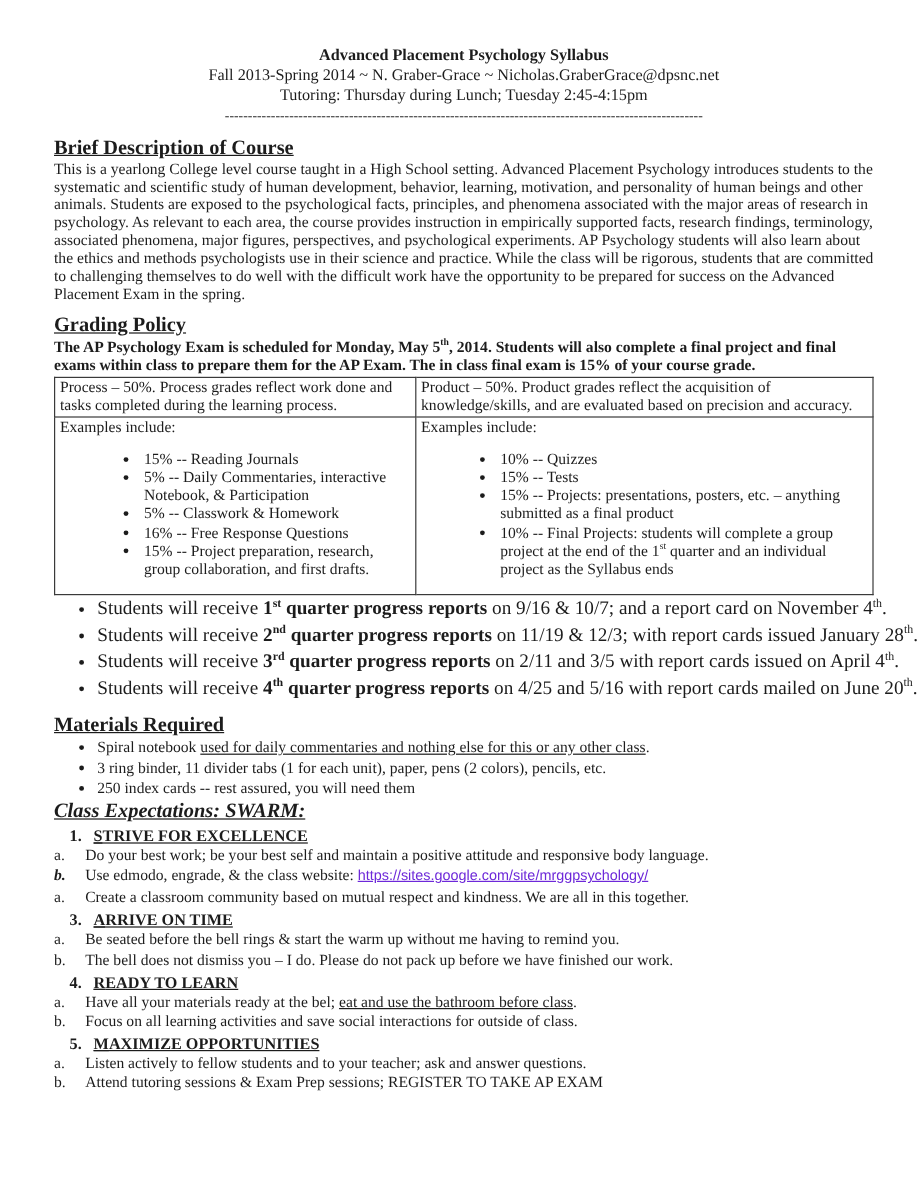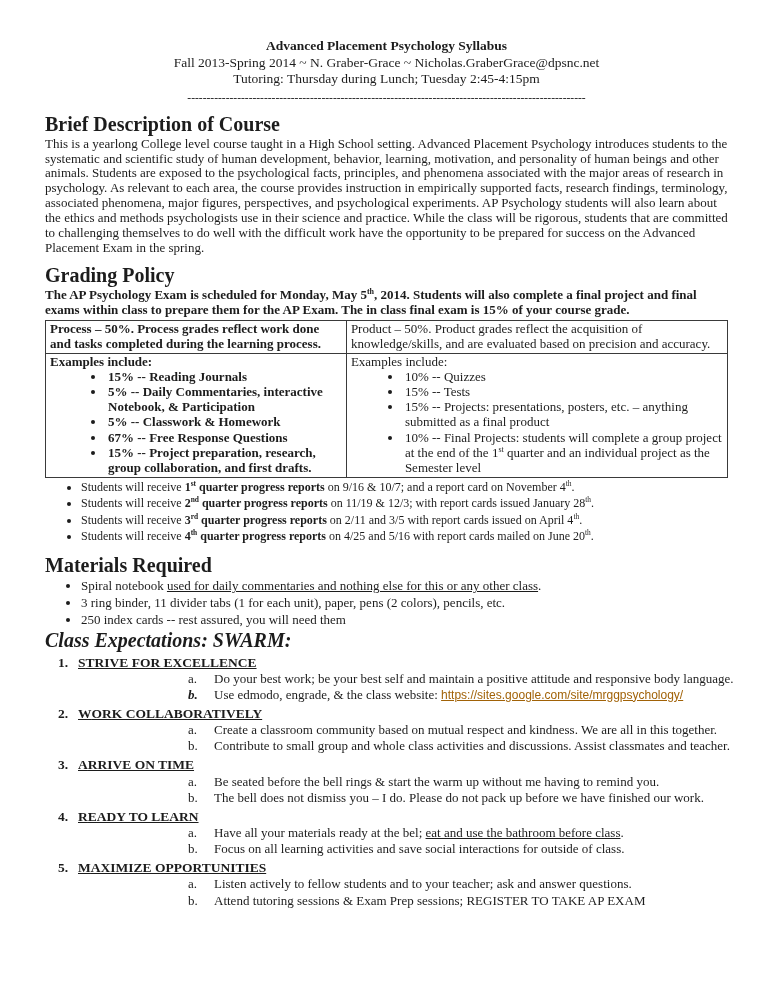--- a/index.html
+++ b/index.html
@@ -3,46 +3,46 @@
 <meta charset="utf-8">
 <style>
   html,body{margin:0;padding:0;background:#ffffff;}
   body{width:768px;height:994px;overflow:hidden;font-family:"Liberation Serif","DejaVu Serif",serif;color:#1c1c1c;}
   .page{box-sizing:border-box;width:768px;height:994px;padding:38px 40px 0 45px;border-radius:30px;}
   
   .doc-header{text-align:center;font-size:13.5px;line-height:1.24;}
   .doc-title{font-weight:bold;}
   .divider{font-size:11.5px;line-height:1.1;margin-top:3px;color:#2a2a2a;white-space:nowrap;overflow:hidden;}
   
-  h2{font-size:20px;font-weight:bold;margin:9px 0 1px 0;}
+  h2{font-size:17px;font-weight:bold;text-decoration:underline;margin:9px 0 1px 0;}
   h2.italic{font-style:italic;margin-top:0;margin-bottom:2px;}
   
   p{margin:0;font-size:13px;line-height:1.14;}
   .bold{font-weight:bold;}
   sup{font-size:0.62em;line-height:0;}
   .u{text-decoration:underline;}
   
   table.grading{border-collapse:collapse;width:100%;margin-top:2px;font-size:13px;table-layout:fixed;}
   table.grading td{border:1px solid #3a3a3a;vertical-align:top;padding:0 4px 2px 4px;line-height:1.16;}
-  td.col-process{width:42.8%;font-weight:bold;}
-  td ul{margin:0;padding-left:56px;}
+  td.col-process{width:42.8%;}
+  td ul{margin:12px;padding-left:56px;}
   td.col-product ul{padding-left:52px;}
   td li{padding-left:2px;}
   
   ul.flat{margin:1px 0 0 0;padding-left:36px;list-style:disc;}
   ul.flat li{font-size:13px;line-height:1.3;}
-  ul.progress li{font-size:12px;line-height:1.38;white-space:nowrap;}
+  ul.progress li{font-size:16px;line-height:1.38;white-space:nowrap;}
   
   .exp-item{margin-top:3px;}
   .exp-title{font-weight:bold;font-size:13.5px;line-height:1.2;margin-left:13px;text-decoration:underline;}
   .exp-num{display:inline-block;width:20px;}
-  .subitem{margin-left:143px;font-size:13px;line-height:1.24;white-space:nowrap;}
+  .subitem{font-size:13px;line-height:1.24;white-space:nowrap;}
   .sublabel{display:inline-block;width:26px;white-space:nowrap;}
   .sublabel.bi{font-weight:bold;font-style:italic;}
-  a.weblink{color:#a16207;text-decoration:underline;font-family:"Liberation Sans","DejaVu Sans",sans-serif;font-size:12px;}
+  a.weblink{color:#6d28d9;text-decoration:underline;font-family:"Liberation Sans","DejaVu Sans",sans-serif;font-size:12px;}
 </style>
 </head>
 <body>
 
 <div class="page">
 
   <header class="doc-header">
     <div class="doc-title">Advanced Placement Psychology Syllabus</div>
     <div>Fall 2013-Spring 2014 ~ N. Graber-Grace ~ Nicholas.GraberGrace@dpsnc.net</div>
     <div>Tutoring: Thursday during Lunch; Tuesday 2:45-4:15pm</div>
@@ -64,31 +64,31 @@
         <td class="col-process">Process – 50%. Process grades reflect work done and tasks completed during the learning process.</td>
         <td class="col-product">Product – 50%. Product grades reflect the acquisition of knowledge/skills, and are evaluated based on precision and accuracy.</td>
       </tr>
       <tr>
         <td class="col-process">
           <div>Examples include:</div>
           <ul>
             <li>15% -- Reading Journals</li>
             <li>5% -- Daily Commentaries, interactive Notebook, &amp; Participation</li>
             <li>5% -- Classwork &amp; Homework</li>
-            <li>67% -- Free Response Questions</li>
+            <li>16% -- Free Response Questions</li>
             <li>15% -- Project preparation, research, group collaboration, and first drafts.</li>
           </ul>
         </td>
         <td class="col-product">
           <div>Examples include:</div>
           <ul>
             <li><span>10% -- Quizzes</span><sup></sup><span></span></li>
             <li><span>15% -- Tests</span><sup></sup><span></span></li>
             <li><span>15% -- Projects: presentations, posters, etc. – anything submitted as a final product</span><sup></sup><span></span></li>
-            <li><span>10% -- Final Projects: students will complete a group project at the end of the 1</span><sup>st</sup><span> quarter and an individual project as the Semester level</span></li>
+            <li><span>10% -- Final Projects: students will complete a group project at the end of the 1</span><sup>st</sup><span> quarter and an individual project as the Syllabus ends</span></li>
           </ul>
         </td>
       </tr>
     </tbody>
       </table>
 
 
     <ul class="flat progress">
       <li><span>Students will receive </span><b><span>1</span><sup>st</sup><span> quarter progress reports</span></b><span> on 9/16 &amp; 10/7; and a report card on November 4</span><sup>th</sup><span>.</span></li>
       <li><span>Students will receive </span><b><span>2</span><sup>nd</sup><span> quarter progress reports</span></b><span> on 11/19 &amp; 12/3; with report cards issued January 28</span><sup>th</sup><span>.</span></li>
@@ -109,23 +109,21 @@
   <section>
     <h2 class="italic">Class Expectations: SWARM:</h2>
 
     <div class="exp-item">
       <div class="exp-title"><span class="exp-num">1.</span><span class="u">S</span><span>TRIVE FOR EXCELLENCE</span></div>
       <div class="subitem"><span class="sublabel">a.</span><span>Do your best work; be your best self and maintain a positive attitude and responsive body language.</span></div>
       <div class="subitem"><span class="sublabel bi">b.</span><span>Use edmodo, engrade, &amp; the class website: </span><a class="weblink" href="#">https://sites.google.com/site/mrggpsychology/</a></div>
     </div>
 
     <div class="exp-item">
-      <div class="exp-title"><span class="exp-num">2.</span><span class="u">W</span><span>ORK COLLABORATIVELY</span></div>
       <div class="subitem"><span class="sublabel">a.</span><span>Create a classroom community based on mutual respect and kindness.  We are all in this together.</span></div>
-      <div class="subitem"><span class="sublabel">b.</span><span>Contribute to small group and whole class activities and discussions. Assist classmates and teacher.</span></div>
     </div>
 
     <div class="exp-item">
       <div class="exp-title"><span class="exp-num">3.</span><span class="u">A</span><span>RRIVE ON TIME</span></div>
       <div class="subitem"><span class="sublabel">a.</span><span>Be seated before the bell rings &amp; start the warm up without me having to remind you.</span></div>
       <div class="subitem"><span class="sublabel">b.</span><span>The bell does not dismiss you – I do. Please do not pack up before we have finished our work.</span></div>
     </div>
 
     <div class="exp-item">
       <div class="exp-title"><span class="exp-num">4.</span><span class="u">R</span><span>EADY TO LEARN</span></div>

